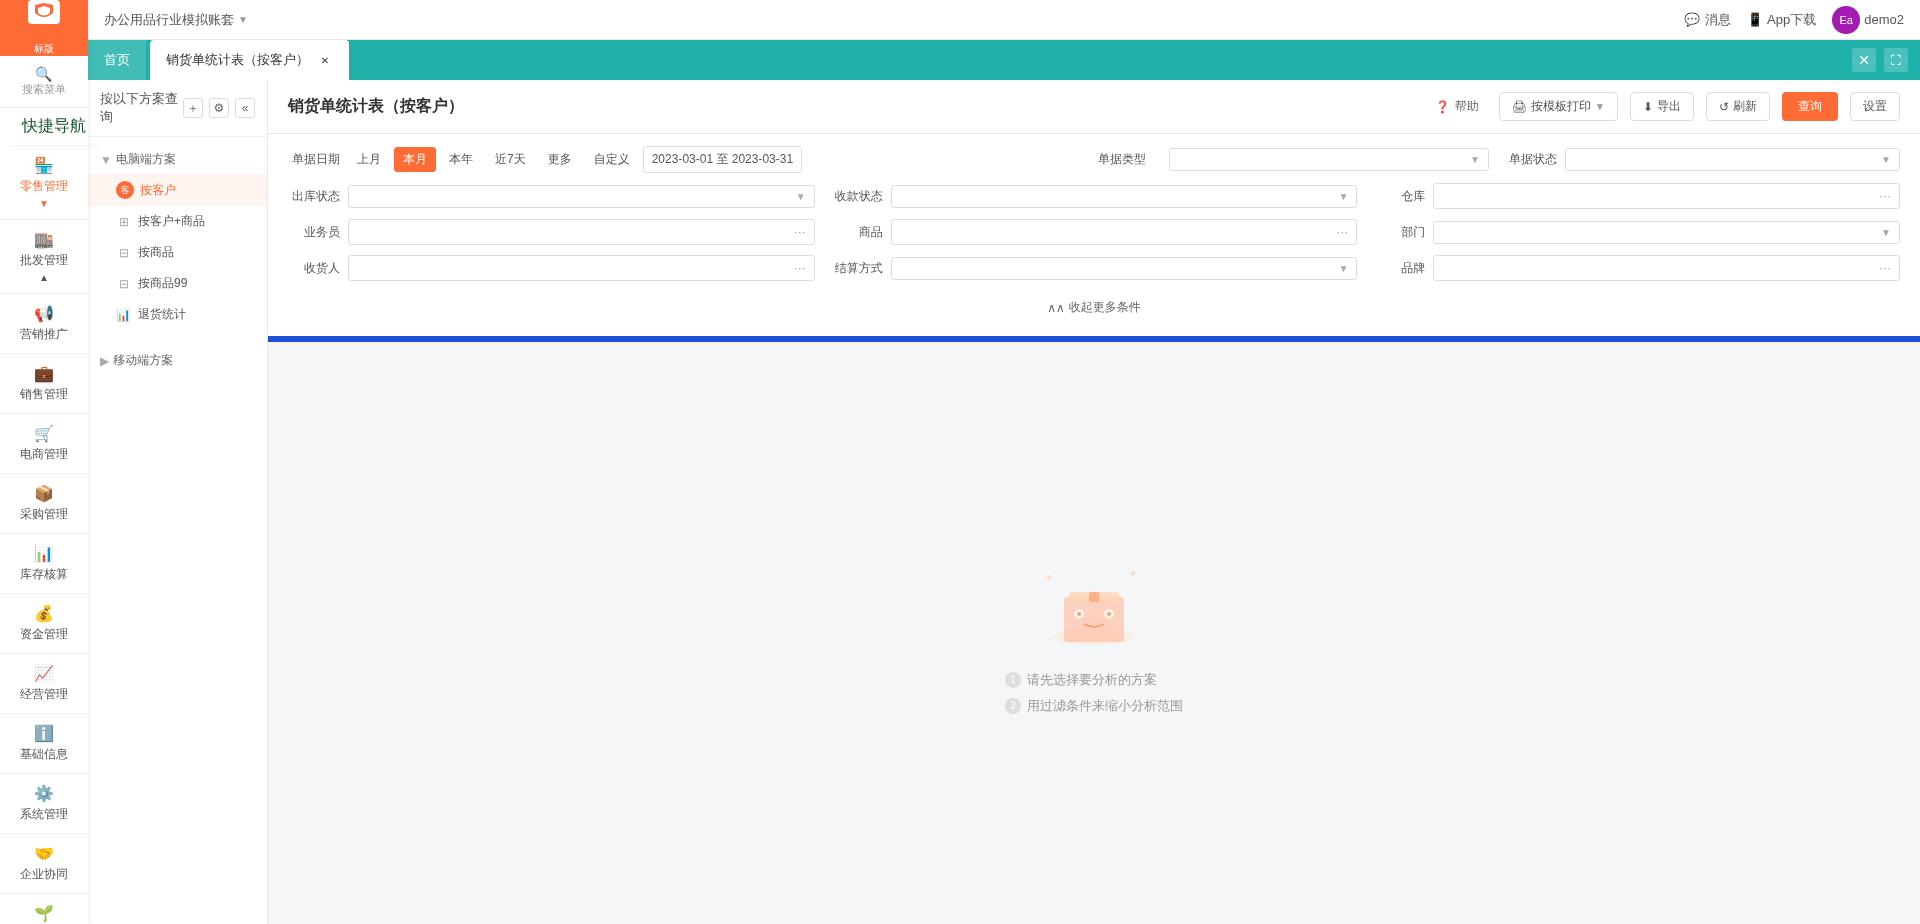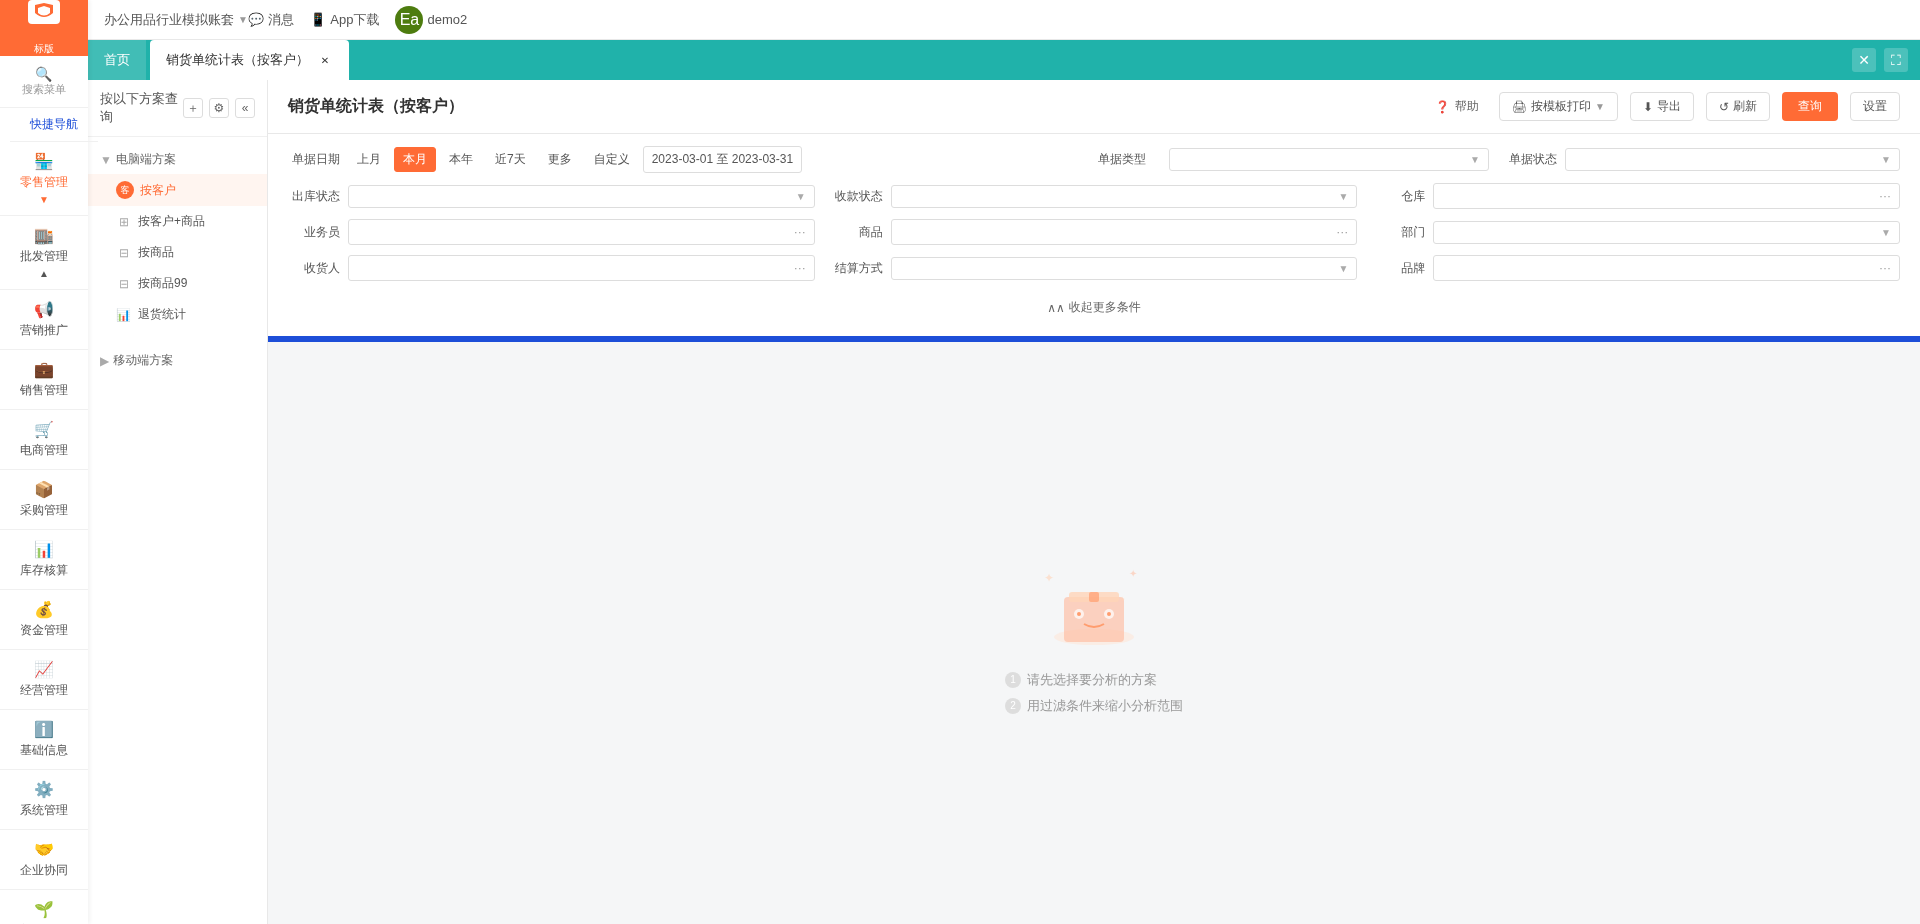--- a/index.html
+++ b/index.html
@@ -46,22 +46,22 @@
       border-bottom: 1px solid #f0f0f0;
       color: #666;
       font-size: 12px;
       text-align: center;
       cursor: pointer;
     }
     .sidebar-nav-title {
       width: 100%;
       padding: 8px 4px;
       border-bottom: 1px solid #f0f0f0;
-      color: #1d4ed8;
-      font-size: 12px;
+      color: #14532d;
+      font-size: 16px;
       text-align: center;
       cursor: pointer;
       margin-left: 20px;
     }
     .sidebar-item {
       width: 100%;
       padding: 10px 4px;
       border-bottom: 1px solid #f0f0f0;
       color: #555;
       font-size: 12px;
@@ -88,20 +88,21 @@
     }
 
     
     .top-header {
       height: 40px;
       background: #fff;
       border-bottom: 1px solid #e8e8e8;
       display: flex;
       align-items: center;
       padding: 0 16px;
+      justify-content: space-between;
     }
     .header-left {
       display: flex;
       align-items: center;
       gap: 8px;
       color: #555;
       font-size: 13px;
     }
     .header-dropdown {
       display: flex;
@@ -119,26 +120,26 @@
     .header-right-item {
       display: flex;
       align-items: center;
       gap: 4px;
       cursor: pointer;
     }
     .user-avatar {
       width: 28px;
       height: 28px;
       border-radius: 50%;
-      background: #4d7c0f;
+      background: #a21caf;
       display: flex;
       align-items: center;
       justify-content: center;
       color: #fff;
-      font-size: 16px;
+      font-size: 11px;
     }
 
     
     .tab-bar {
       height: 40px;
       background: #20b2aa;
       display: flex;
       align-items: center;
       padding: 0;
     }

